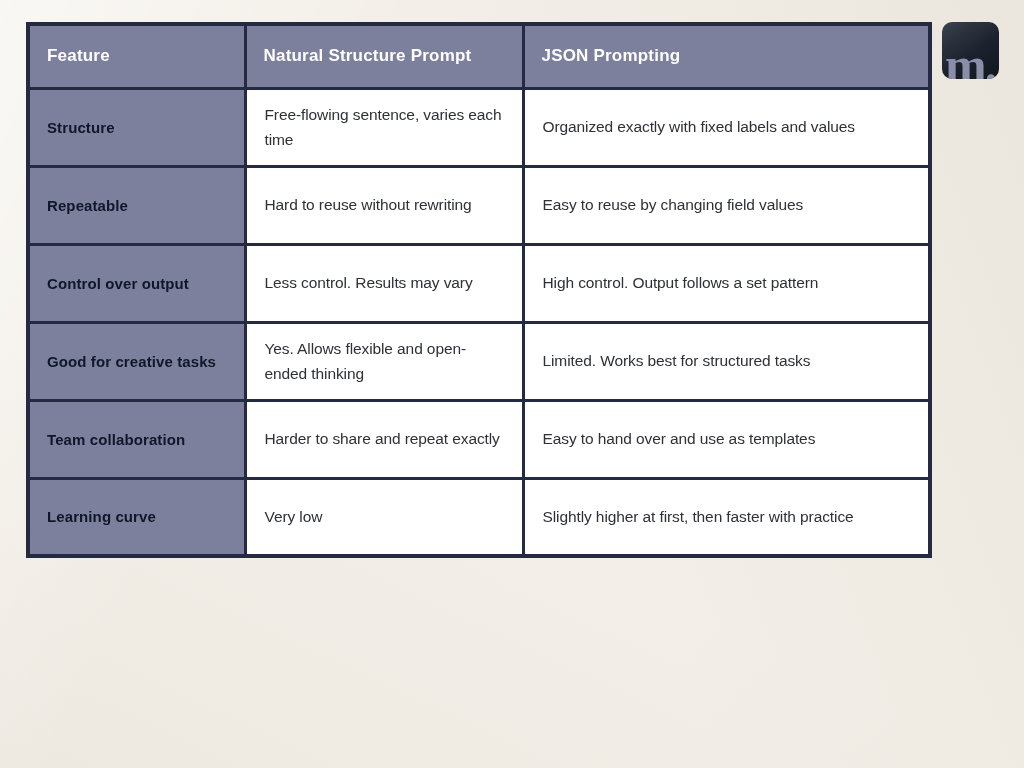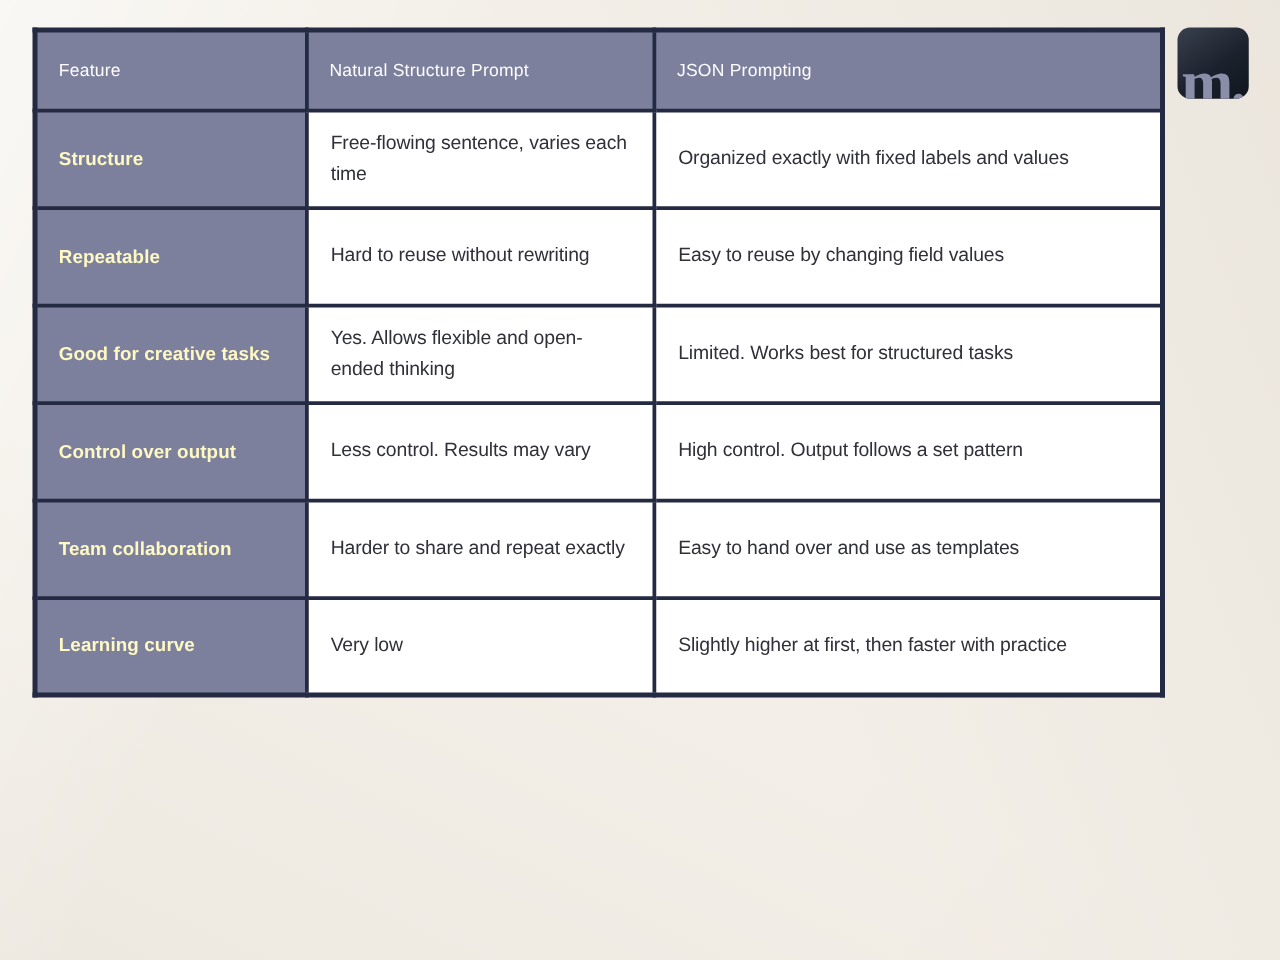--- a/index.html
+++ b/index.html
@@ -33,31 +33,31 @@
     border: 3px solid #242a42;
     vertical-align: middle;
     text-align: left;
   }
 
   
   table.compare thead th {
     height: 64px;
     background: #7d809c;
     color: #fdfdfd;
-    font-size: 14px;
-    font-weight: 400;
+    font-size: 17px;
+    font-weight: 700;
     padding: 0 10px 0 17px;
     letter-spacing: 0.2px;
   }
 
   
   td.feature {
     height: 78px;
     background: #7d809c;
-    color: #fef9c3;
+    color: #0f172a;
     font-size: 15px;
     font-weight: 700;
     padding: 0 8px 0 17px;
     letter-spacing: 0.1px;
   }
 
   
   td.body-cell {
     height: 78px;
     background: #ffffff;
@@ -115,28 +115,28 @@
         <td class="feature">Structure</td>
         <td class="body-cell">Free-flowing sentence, varies each time</td>
         <td class="body-cell">Organized exactly with fixed labels and values</td>
       </tr>
       <tr>
         <td class="feature">Repeatable</td>
         <td class="body-cell">Hard to reuse without rewriting</td>
         <td class="body-cell">Easy to reuse by changing field values</td>
       </tr>
       <tr>
+        <td class="feature">Control over output</td>
+        <td class="body-cell">Less control. Results may vary</td>
+        <td class="body-cell">High control. Output follows a set pattern</td>
+      </tr>
+      <tr>
         <td class="feature">Good for creative tasks</td>
         <td class="body-cell">Yes. Allows flexible and open-ended thinking</td>
         <td class="body-cell">Limited. Works best for structured tasks</td>
-      </tr>
-      <tr>
-        <td class="feature">Control over output</td>
-        <td class="body-cell">Less control. Results may vary</td>
-        <td class="body-cell">High control. Output follows a set pattern</td>
       </tr>
       <tr>
         <td class="feature">Team collaboration</td>
         <td class="body-cell">Harder to share and repeat exactly</td>
         <td class="body-cell">Easy to hand over and use as templates</td>
       </tr>
       <tr>
         <td class="feature">Learning curve</td>
         <td class="body-cell">Very low</td>
         <td class="body-cell">Slightly higher at first, then faster with practice</td>

